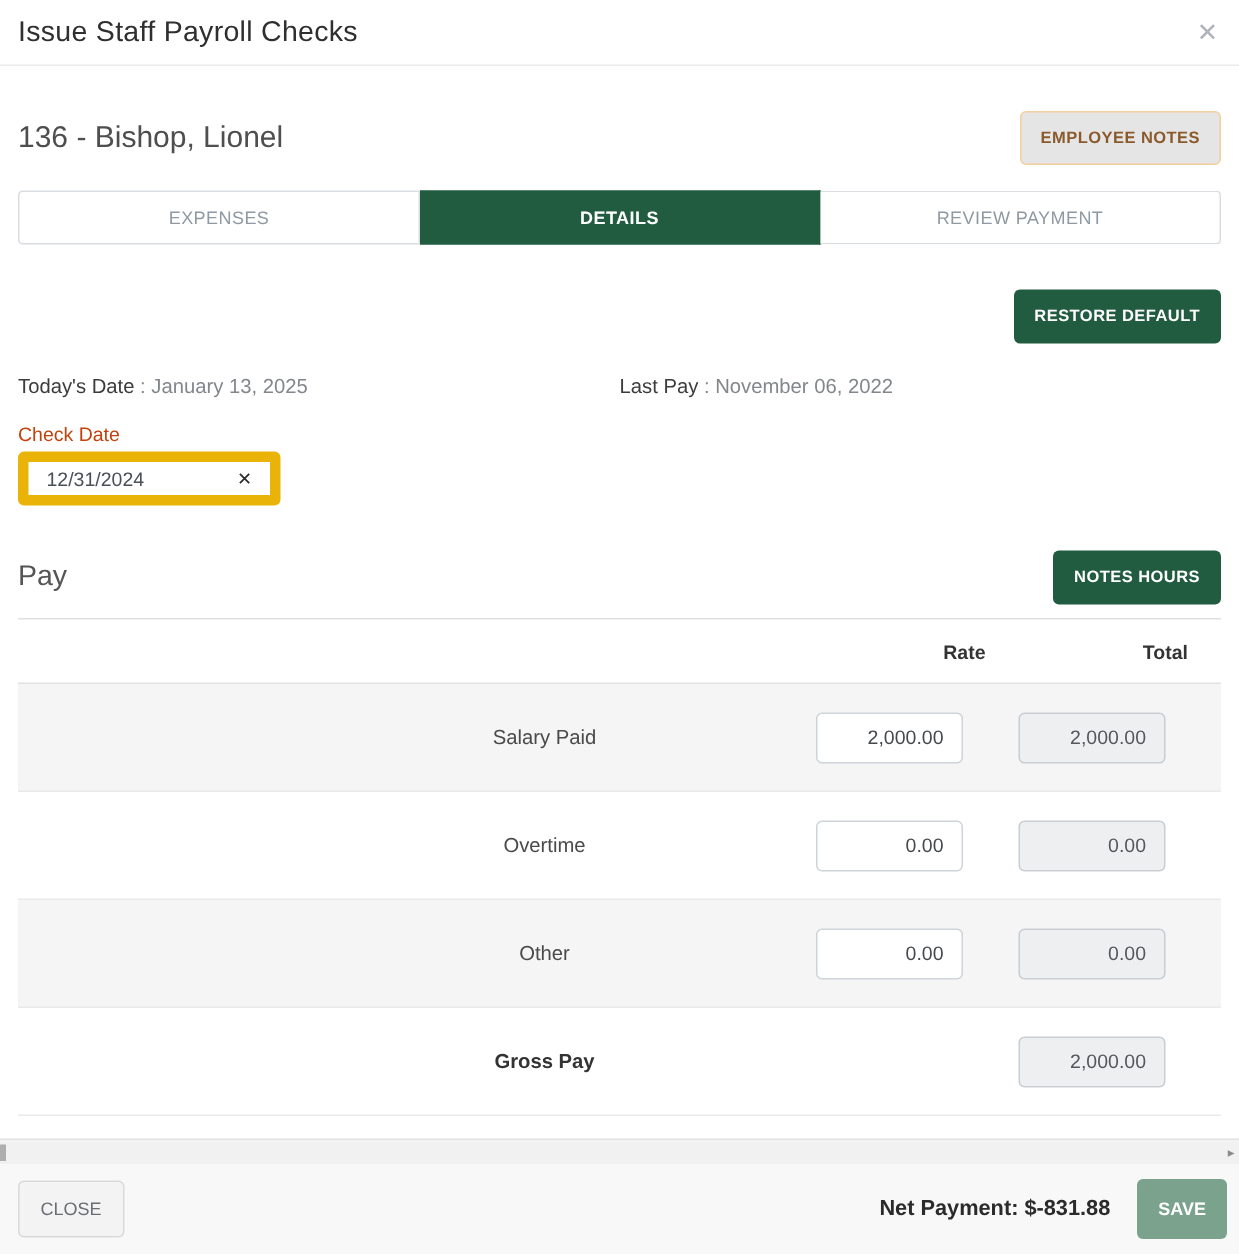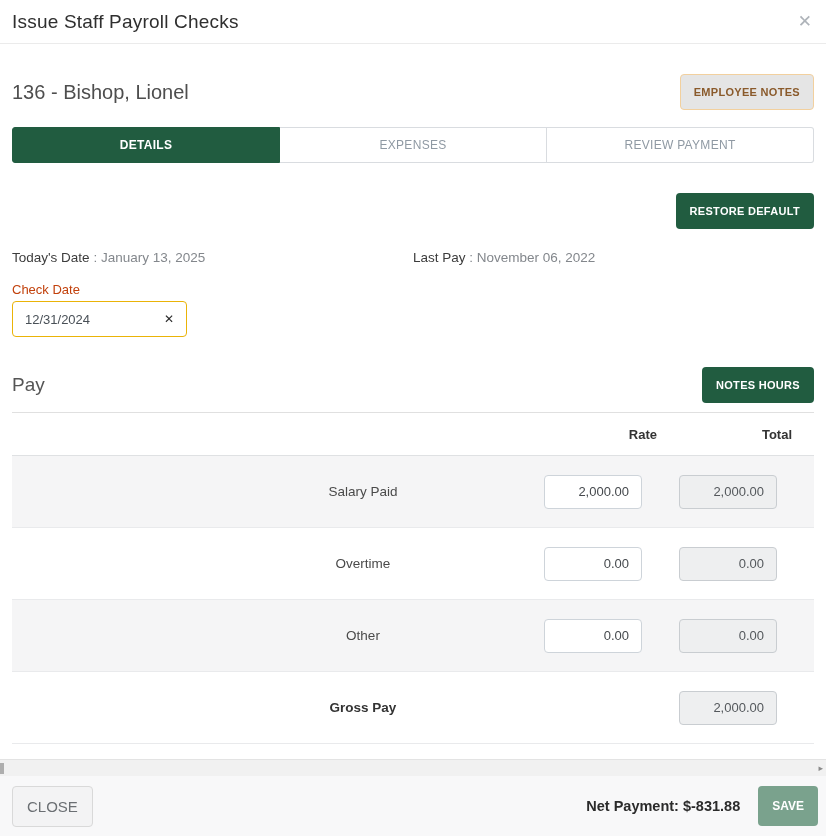--- a/index.html
+++ b/index.html
@@ -52,21 +52,21 @@
   .dates-row { margin-top:21px; display:flex; font-size:13.5px; }
   .date-col-left { flex:1; }
   .date-col-right { flex:1; padding-left:0; }
   .date-label { color:#3c3c3c; }
   .date-value { color:#83878c; }
 
   
   .check-date-block { margin-top:17px; }
   .field-label { font-size:13px; color:#c2410c; }
   .date-input-wrap {
-    margin-top:4px; width:175px; height:36px; border:1px solid #eab308; border-radius:4px;
+    margin-top:4px; width:175px; height:36px; border:7px solid #eab308; border-radius:4px;
     display:flex; align-items:center; padding:0 12px; background:#fff;
   }
   .date-input {
     border:none; outline:none; flex:1; font-size:13px; color:#495057; width:100px;
     font-family:inherit; background:transparent;
   }
   .clear-x { font-size:12px; color:#2b2b2b; cursor:pointer; padding-left:8px; }
 
   
   .pay-row { margin-top:30px; display:flex; align-items:center; justify-content:space-between; }
@@ -107,21 +107,21 @@
   .h-thumb { width:4px; height:11px; background:#aeaeae; margin-left:0; }
   .h-arrow { font-size:9px; color:#8a8a8a; padding-right:3px; cursor:pointer; }
 
   
   .modal-footer {
     position:absolute; left:0; right:0; bottom:0; height:60px; background:#f8f8f9;
     display:flex; align-items:center; padding:0 8px 0 12px;
   }
   .close-btn {
     background:#f3f3f4; color:#6b6f73; border:1px solid #d9d9d9; border-radius:4px;
-    font-size:15px; padding:11px 14px; cursor:pointer; font-family:inherit;
+    font-size:12px; padding:11px 14px; cursor:pointer; font-family:inherit;
   }
   .footer-right { margin-left:auto; display:flex; align-items:center; gap:18px; }
   .net-payment { font-size:14.5px; font-weight:bold; color:#2b2b2b; }
   .save-btn {
     background:#7aa28d; color:#fff; border:none; border-radius:4px;
     font-size:12px; font-weight:bold; padding:13px 14px; cursor:pointer; font-family:inherit;
   }
 </style>
 </head>
 <body>
@@ -132,22 +132,22 @@
 </div>
 
 <div class="content">
 
   <div class="employee-row">
     <div class="employee-name">136 - Bishop, Lionel</div>
     <button class="notes-btn">EMPLOYEE NOTES</button>
   </div>
 
   <div class="tabs">
+    <div class="tab">EXPENSES</div>
     <div class="tab active">DETAILS</div>
-    <div class="tab">EXPENSES</div>
     <div class="tab">REVIEW PAYMENT</div>
   </div>
 
   <div class="restore-row">
     <button class="green-btn">RESTORE DEFAULT</button>
   </div>
 
   <div class="dates-row">
     <div class="date-col-left">
       <span class="date-label">Today's Date</span><span class="date-value"> : </span><span class="date-value">January 13, 2025</span>

